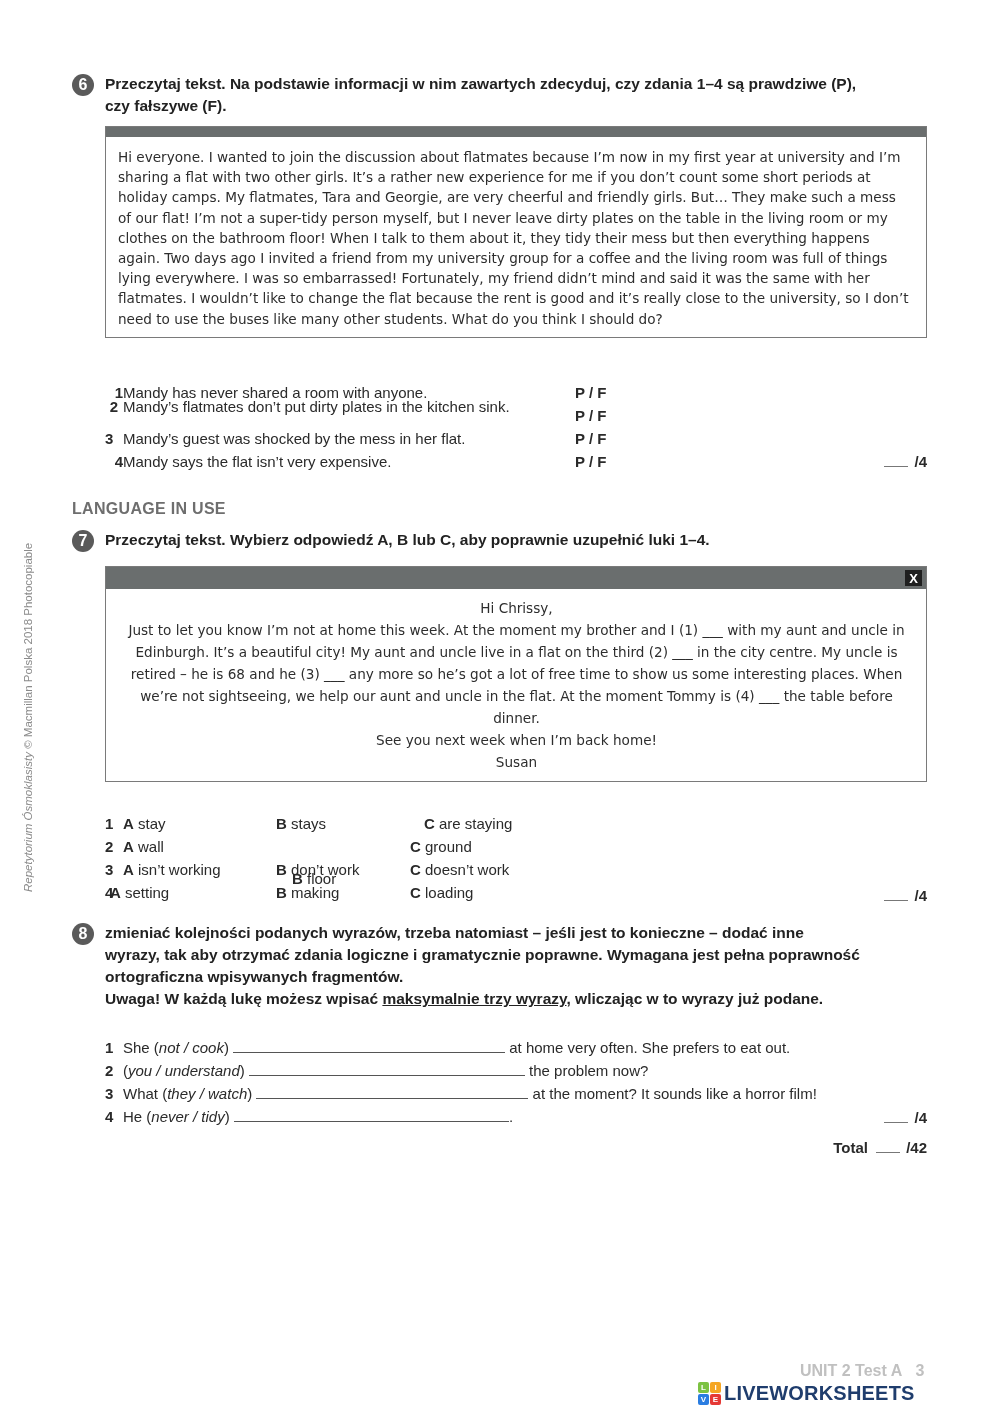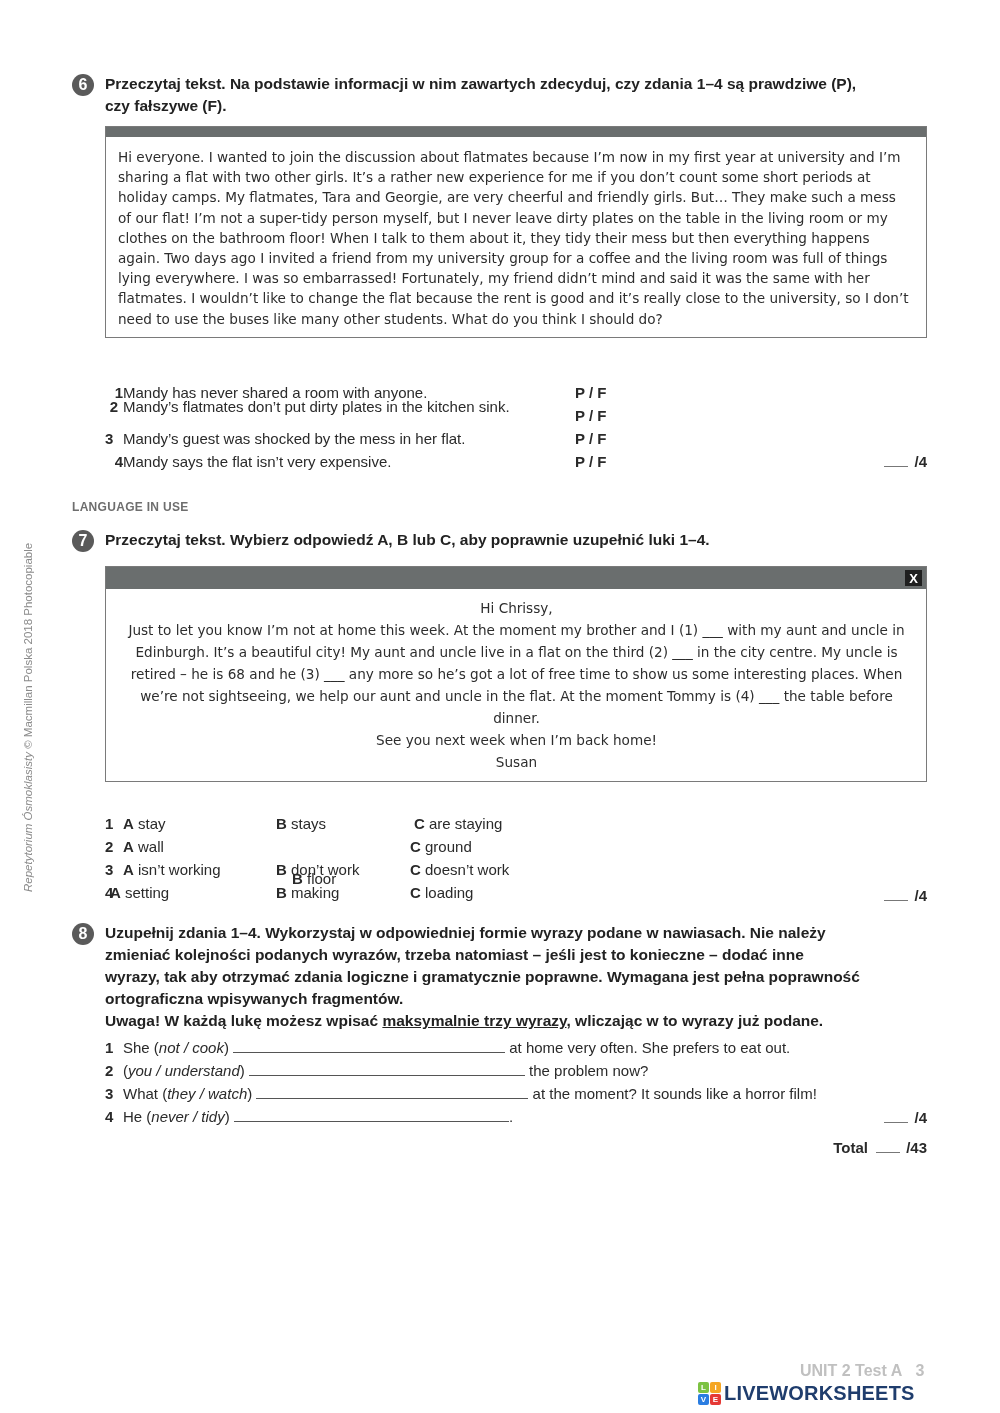--- a/index.html
+++ b/index.html
@@ -31,21 +31,21 @@
   .p2 { padding: 8px 14px 8px 15px; line-height: 22px; text-align: center; }
   .p2 div { margin: 0; }
   .row { position: absolute; left: 105px; font-size: 15px; height: 23px; line-height: 23px; color: #2a2a2a; }
   .row .n { font-weight: bold; display: inline-block; width: 18px; }
   .pf { position: absolute; left: 575px; font-weight: bold; font-size: 15px; }
   .score { position: absolute; right: 73px; font-size: 15px; font-weight: bold; color: #2a2a2a; }
   .score .blank { display: inline-block; width: 24px; border-bottom: 1px solid #777; margin-right: 6px; height: 14px; vertical-align: baseline;}
   .opt { position: absolute; font-size: 15px; }
   .opt b { font-weight: bold; }
   .line { display: inline-block; border-bottom: 1px solid #555; height: 14px; vertical-align: baseline; }
-  .section-title { position: absolute; left: 72px; top: 500px; font-weight: bold; font-size: 12px; color: #6e6e6e; letter-spacing: 0.3px; }
+  .section-title { position: absolute; left: 72px; top: 500px; font-weight: bold; font-size: 16px; color: #6e6e6e; letter-spacing: 0.3px; }
   .sidetext {
     position: absolute; left: 22px; top: 892px; transform-origin: left top; transform: rotate(-90deg);
     font-size: 11.5px; color: #8a8a8a; white-space: nowrap; width: 400px;
   }
   .sidetext i { font-style: italic; }
   .footer-unit { position: absolute; left: 800px; top: 1362px; font-size: 16px; color: #c0c0c0; font-weight: bold; }
   .lw-logo { position: absolute; left: 698px; top: 1378px; display: flex; align-items: center; }
   .lw-grid { display: grid; grid-template-columns: 11px 11px; grid-template-rows: 11px 11px; gap: 1px; margin-right: 3px; }
   .lw-grid span { display: flex; align-items: center; justify-content: center; font-size: 8px; font-weight: bold; color: #fff; border-radius: 2px; }
   .lw-word { font-size: 20px; font-weight: bold; color: #1f3d6d; letter-spacing: 0.2px; line-height: 30px; }
@@ -112,21 +112,21 @@
     <div>See you next week when I’m back home!</div>
     <div>Susan</div>
   </div>
 </div>
 
 <div>
 
   <div class="opt" style="left:105px; top:815px;"><b>1</b></div>
   <div class="opt" style="left:123px; top:815px;"><b>A</b> <span>stay</span></div>
   <div class="opt" style="left:276px; top:815px;"><b>B</b> <span>stays</span></div>
-  <div class="opt" style="left:414px; top:815px;"><b>C</b> <span>are staying</span></div>
+  <div class="opt" style="left:424px; top:815px;"><b>C</b> <span>are staying</span></div>
 
   <div class="opt" style="left:105px; top:838px;"><b>2</b></div>
   <div class="opt" style="left:123px; top:838px;"><b>A</b> <span>wall</span></div>
   <div class="opt" style="left:276px; top:870px;margin-left:16px;"><b>B</b> <span>floor</span></div>
   <div class="opt" style="left:410px; top:838px;"><b>C</b> <span>ground</span></div>
 
   <div class="opt" style="left:105px; top:861px;"><b>3</b></div>
   <div class="opt" style="left:123px; top:861px;"><b>A</b> <span>isn’t working</span></div>
   <div class="opt" style="left:276px; top:861px;"><b>B</b> <span>don’t work</span></div>
   <div class="opt" style="left:410px; top:861px;"><b>C</b> <span>doesn’t work</span></div>
@@ -137,21 +137,20 @@
   <div class="opt" style="left:410px; top:884px;text-align:center;"><b>C</b> <span>loading</span></div>
 
   <div class="score" style="top:886px;">
     <span class="blank"></span><span>/4</span>
   </div>
 </div>
 
 <div class="ex-head" style="top:922px;">
   <div class="ex-num">8</div>
   <div class="ex-text">
-    <div>Uzupełnij zdania 1–4. Wykorzystaj w odpowiedniej formie wyrazy podane w nawiasach. Nie należy</div>
     <div>zmieniać kolejności podanych wyrazów, trzeba natomiast – jeśli jest to konieczne – dodać inne</div>
     <div>wyrazy, tak aby otrzymać zdania logiczne i gramatycznie poprawne. Wymagana jest pełna poprawność</div>
     <div>ortograficzna wpisywanych fragmentów.</div>
     <div><span>Uwaga! W każdą lukę możesz wpisać </span><u>maksymalnie trzy wyrazy</u><span>, wliczając w to wyrazy już podane.</span></div>
   </div>
 </div>
 
 <div>
   <div class="row" style="top:1036px;">
     <span class="n">1</span><span>She (</span><i>not / cook</i><span>)</span>
@@ -173,21 +172,21 @@
     <span class="line" style="width:275px;"></span><span>.</span>
   </div>
 
   <div class="score" style="top:1108px;">
     <span class="blank"></span><span>/4</span>
   </div>
 </div>
 
 <div class="score" style="top:1138px;">
   <span>Total</span>
-  <span class="blank" style="margin-left:4px;"></span><span>/43</span>
+  <span class="blank" style="margin-left:4px;"></span><span>/42</span>
 </div>
 
 <div class="sidetext">
   <i>Repetytorium Ósmoklasisty</i><span> © Macmillan Polska 2018 Photocopiable</span>
 </div>
 
 <div class="footer-unit">
   <span>UNIT 2 Test A</span>&nbsp;&nbsp;&nbsp;<span>3</span>
 </div>
 

